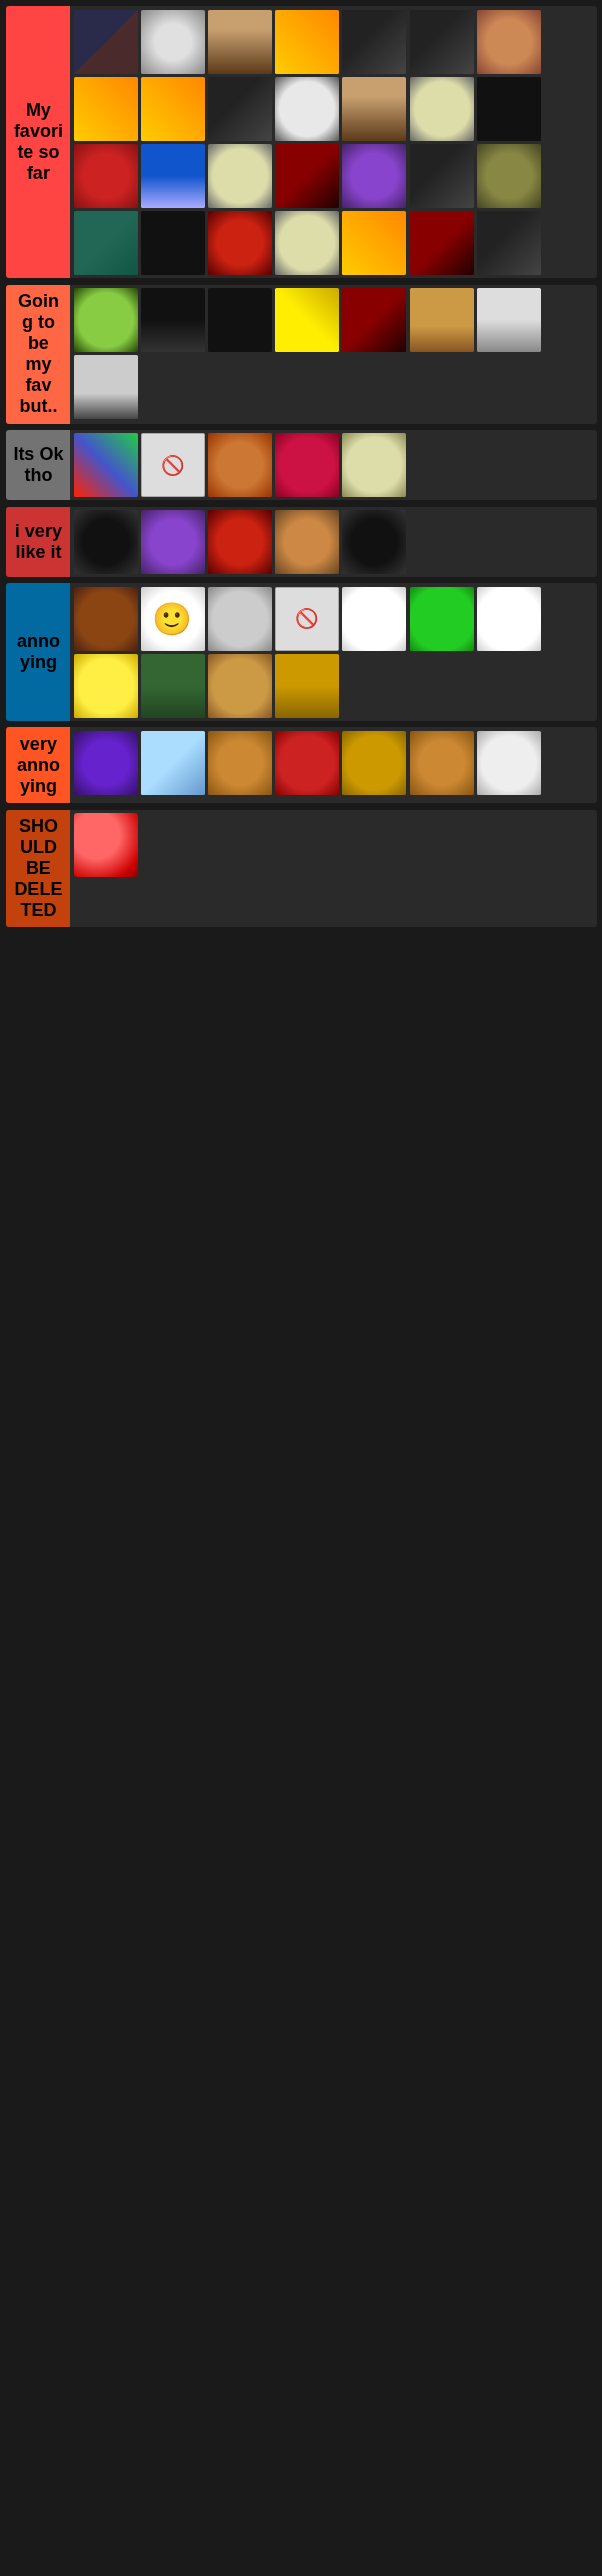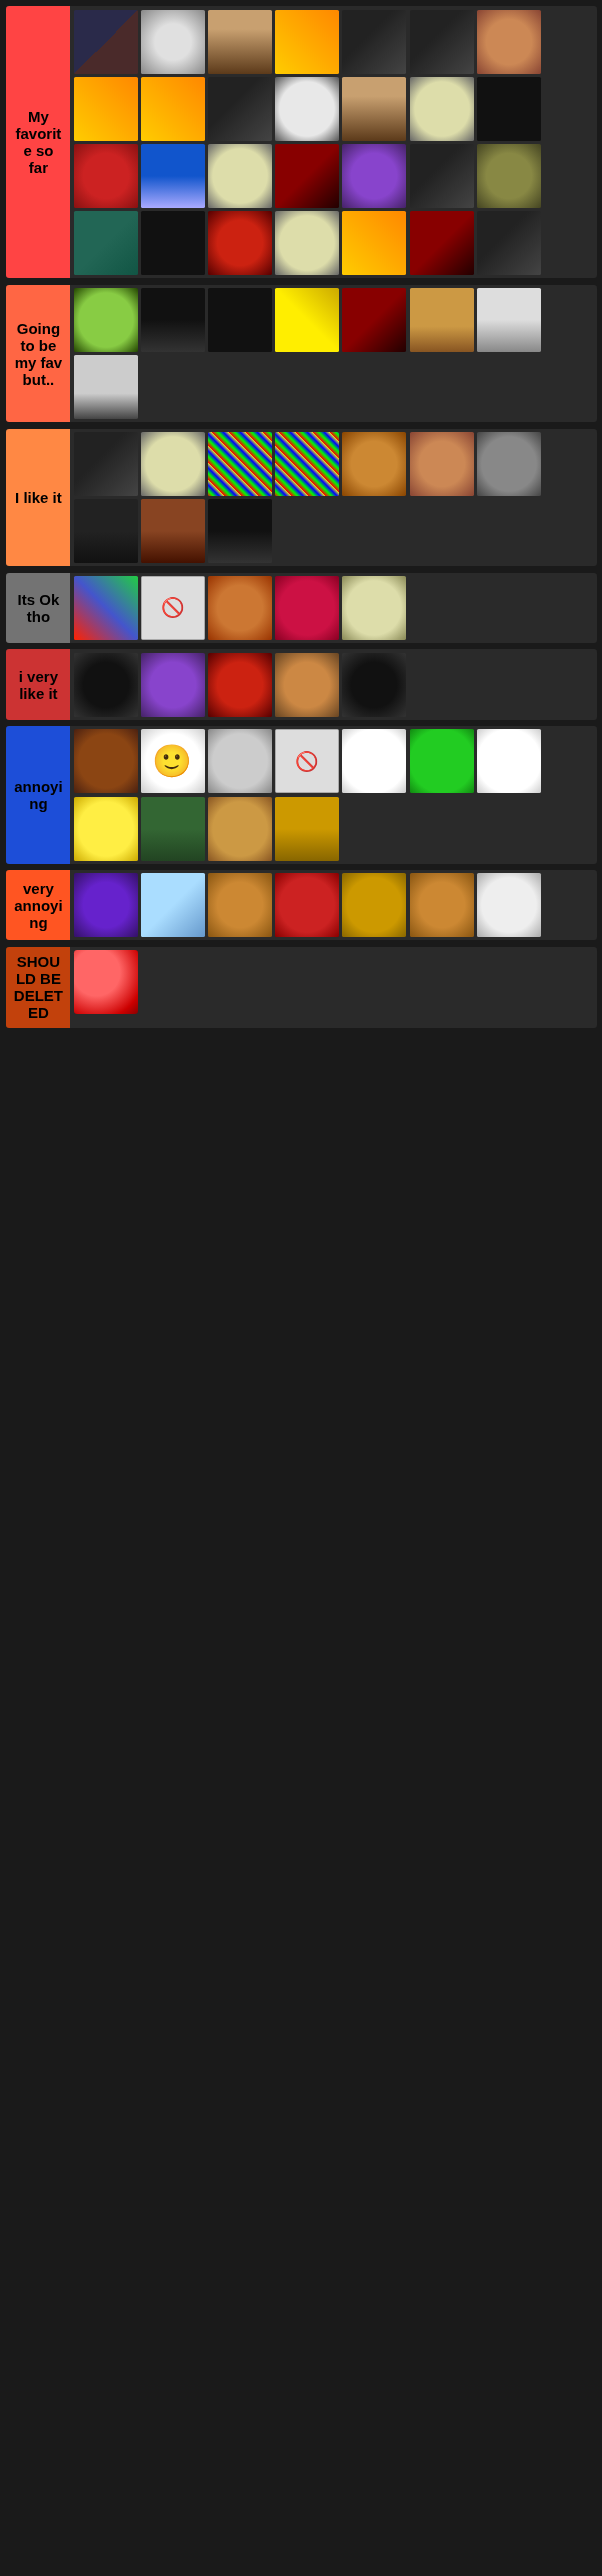--- a/index.html
+++ b/index.html
@@ -27,21 +27,21 @@
     }
 
     .tier-label {
       width: 64px;
       min-width: 64px;
       display: flex;
       align-items: center;
       justify-content: center;
       text-align: center;
       font-weight: bold;
-      font-size: 15px;
+      font-size: 18px;
       color: #000;
       padding: 6.4px;
       word-break: break-word;
     }
 
     .tier-items {
       display: flex;
       flex-wrap: wrap;
       flex: 1;
       padding: 3.2px;
@@ -102,35 +102,20 @@
         <div class="tier-item" style="background: linear-gradient(rgb(17, 17, 17) 50%, rgb(51, 51, 51) 100%);"></div>
         <div class="tier-item" style="background: rgb(17, 17, 17);"></div>
         <div class="tier-item" style="background: linear-gradient(45deg, rgb(255, 238, 0) 50%, rgb(204, 170, 0) 100%);"></div>
         <div class="tier-item" style="background: linear-gradient(135deg, rgb(136, 0, 0) 50%, rgb(34, 0, 0) 100%);"></div>
         <div class="tier-item" style="background: linear-gradient(rgb(204, 153, 68) 60%, rgb(136, 85, 34) 100%);"></div>
         <div class="tier-item" style="background: linear-gradient(rgb(221, 221, 221) 50%, rgb(136, 136, 136) 100%);"></div>
         <div class="tier-item" style="background: linear-gradient(rgb(204, 204, 204) 60%, rgb(68, 68, 68) 100%);"></div>
       </div>
     </div>
     <div class="tier-row">
-      <div class="tier-label" style="background-color: rgb(255, 136, 68); color: rgb(0, 0, 0);">I like it</div>
-      <div class="tier-items">
-        <div class="tier-item" style="background: linear-gradient(135deg, rgb(34, 34, 34) 40%, rgb(68, 68, 68) 100%);"></div>
-        <div class="tier-item" style="background: radial-gradient(circle, rgb(221, 221, 170) 60%, rgb(102, 102, 102) 100%);"></div>
-        <div class="tier-item" style="background: repeating-linear-gradient(45deg, rgb(255, 0, 0), rgb(0, 255, 0) 4px, rgb(0, 0, 255) 8px, rgb(255, 255, 0) 12px);"></div>
-        <div class="tier-item" style="background: repeating-linear-gradient(45deg, rgb(255, 0, 0), rgb(0, 255, 0) 4px, rgb(0, 0, 255) 8px, rgb(255, 255, 0) 12px);"></div>
-        <div class="tier-item" style="background: radial-gradient(circle, rgb(204, 136, 51) 50%, rgb(136, 68, 0) 100%);"></div>
-        <div class="tier-item" style="background: radial-gradient(circle, rgb(204, 136, 85) 50%, rgb(136, 68, 51) 100%);"></div>
-        <div class="tier-item" style="background: radial-gradient(circle, rgb(136, 136, 136) 60%, rgb(68, 68, 68) 100%);"></div>
-        <div class="tier-item" style="background: linear-gradient(rgb(34, 34, 34) 50%, rgb(17, 17, 17) 100%);"></div>
-        <div class="tier-item" style="background: linear-gradient(rgb(136, 68, 34) 50%, rgb(68, 17, 0) 100%);"></div>
-        <div class="tier-item" style="background: linear-gradient(rgb(17, 17, 17) 50%, rgb(51, 51, 51) 100%);"></div>
-      </div>
-    </div>
-    <div class="tier-row">
       <div class="tier-label" style="background-color: #737373; color: rgb(0, 0, 0);">Its Ok tho</div>
       <div class="tier-items">
         <div class="tier-item" style="background: linear-gradient(45deg, rgb(255, 34, 0), rgb(68, 85, 204), rgb(34, 204, 68));"></div>
         <div class="tier-item" style="background: rgb(221, 221, 221); border: 1.6px solid rgb(170, 170, 170);">
           <div style="display: flex; align-items: center; justify-content: center; height: 100%; font-size: 19px; color: rgb(136, 136, 136);">🚫</div>
         </div>
         <div class="tier-item" style="background: radial-gradient(circle, rgb(204, 119, 51) 50%, rgb(153, 51, 0) 100%);"></div>
         <div class="tier-item" style="background: radial-gradient(circle, rgb(204, 17, 68) 60%, rgb(136, 0, 34) 100%);"></div>
         <div class="tier-item" style="background: radial-gradient(circle, rgb(221, 221, 170) 60%, rgb(136, 136, 85) 100%);"></div>
       </div>
@@ -139,21 +124,21 @@
       <div class="tier-label" style="background-color: rgb(204, 51, 51); color: rgb(0, 0, 0);">i very like it</div>
       <div class="tier-items">
         <div class="tier-item" style="background: radial-gradient(circle, rgb(17, 17, 17) 50%, rgb(51, 51, 51) 100%);"></div>
         <div class="tier-item" style="background: radial-gradient(circle, rgb(136, 68, 204) 50%, rgb(68, 34, 102) 100%);"></div>
         <div class="tier-item" style="background: radial-gradient(circle, rgb(204, 34, 17) 50%, rgb(85, 0, 0) 100%);"></div>
         <div class="tier-item" style="background: radial-gradient(circle, rgb(204, 136, 68) 50%, rgb(102, 68, 34) 100%);"></div>
         <div class="tier-item" style="background: radial-gradient(circle, rgb(17, 17, 17) 50%, rgb(51, 51, 51) 100%);"></div>
       </div>
     </div>
     <div class="tier-row">
-      <div class="tier-label" style="background-color: #1d4ed8; color: rgb(0, 0, 0);">annoying</div>
+      <div class="tier-label" style="background-color: #0369a1; color: rgb(0, 0, 0);">annoying</div>
       <div class="tier-items">
         <div class="tier-item" style="background: radial-gradient(circle, rgb(139, 69, 19) 60%, rgb(74, 32, 16) 100%);"></div>
         <div class="tier-item" style="background: radial-gradient(circle, rgb(255, 255, 255) 60%, rgb(204, 204, 204) 100%);">
           <div style="display: flex; align-items: center; justify-content: center; height: 100%; font-size: 32px;">🙂</div>
         </div>
         <div class="tier-item" style="background: radial-gradient(circle, rgb(204, 204, 204) 60%, rgb(136, 136, 136) 100%);"></div>
         <div class="tier-item" style="background: rgb(221, 221, 221); border: 1.6px solid rgb(170, 170, 170);">
           <div style="display: flex; align-items: center; justify-content: center; height: 100%; font-size: 19px; color: rgb(136, 136, 136);">🚫</div>
         </div>
         <div class="tier-item" style="background: radial-gradient(circle, rgb(255, 255, 255) 70%, rgb(204, 204, 204) 100%);"></div>

